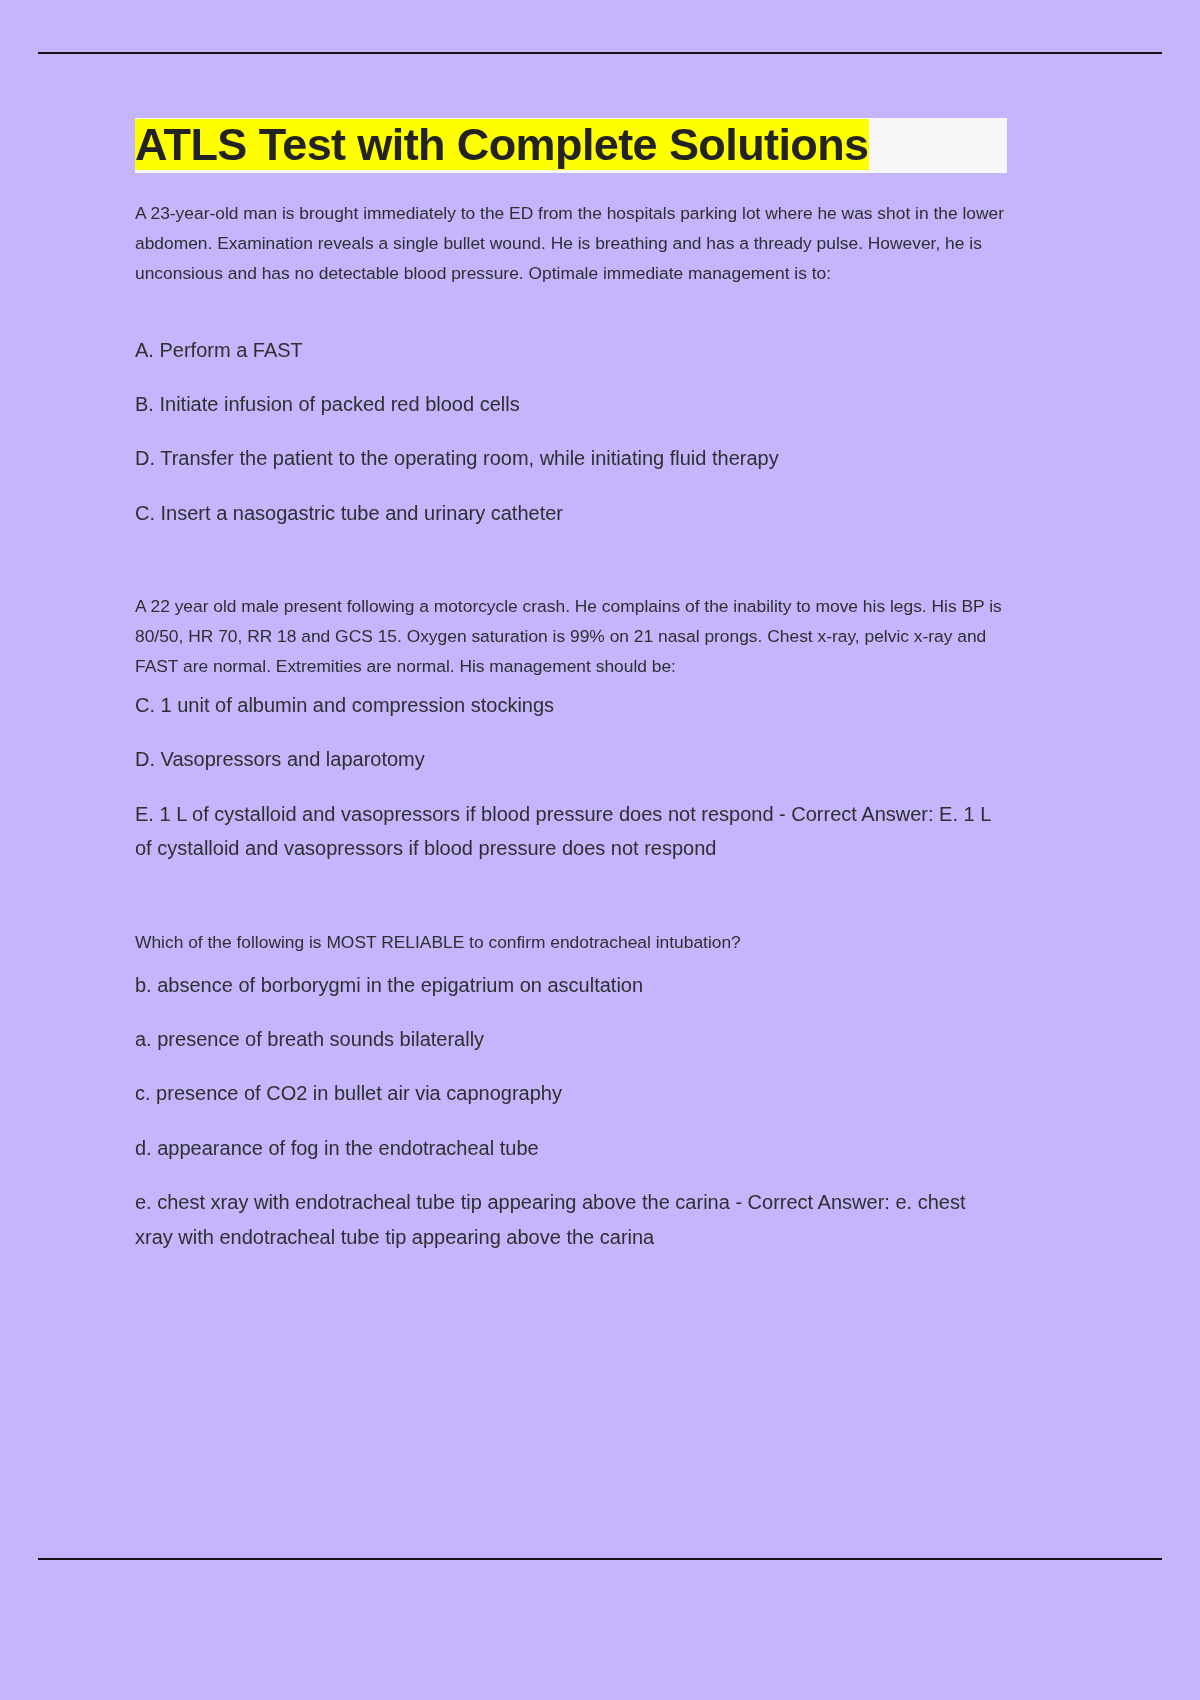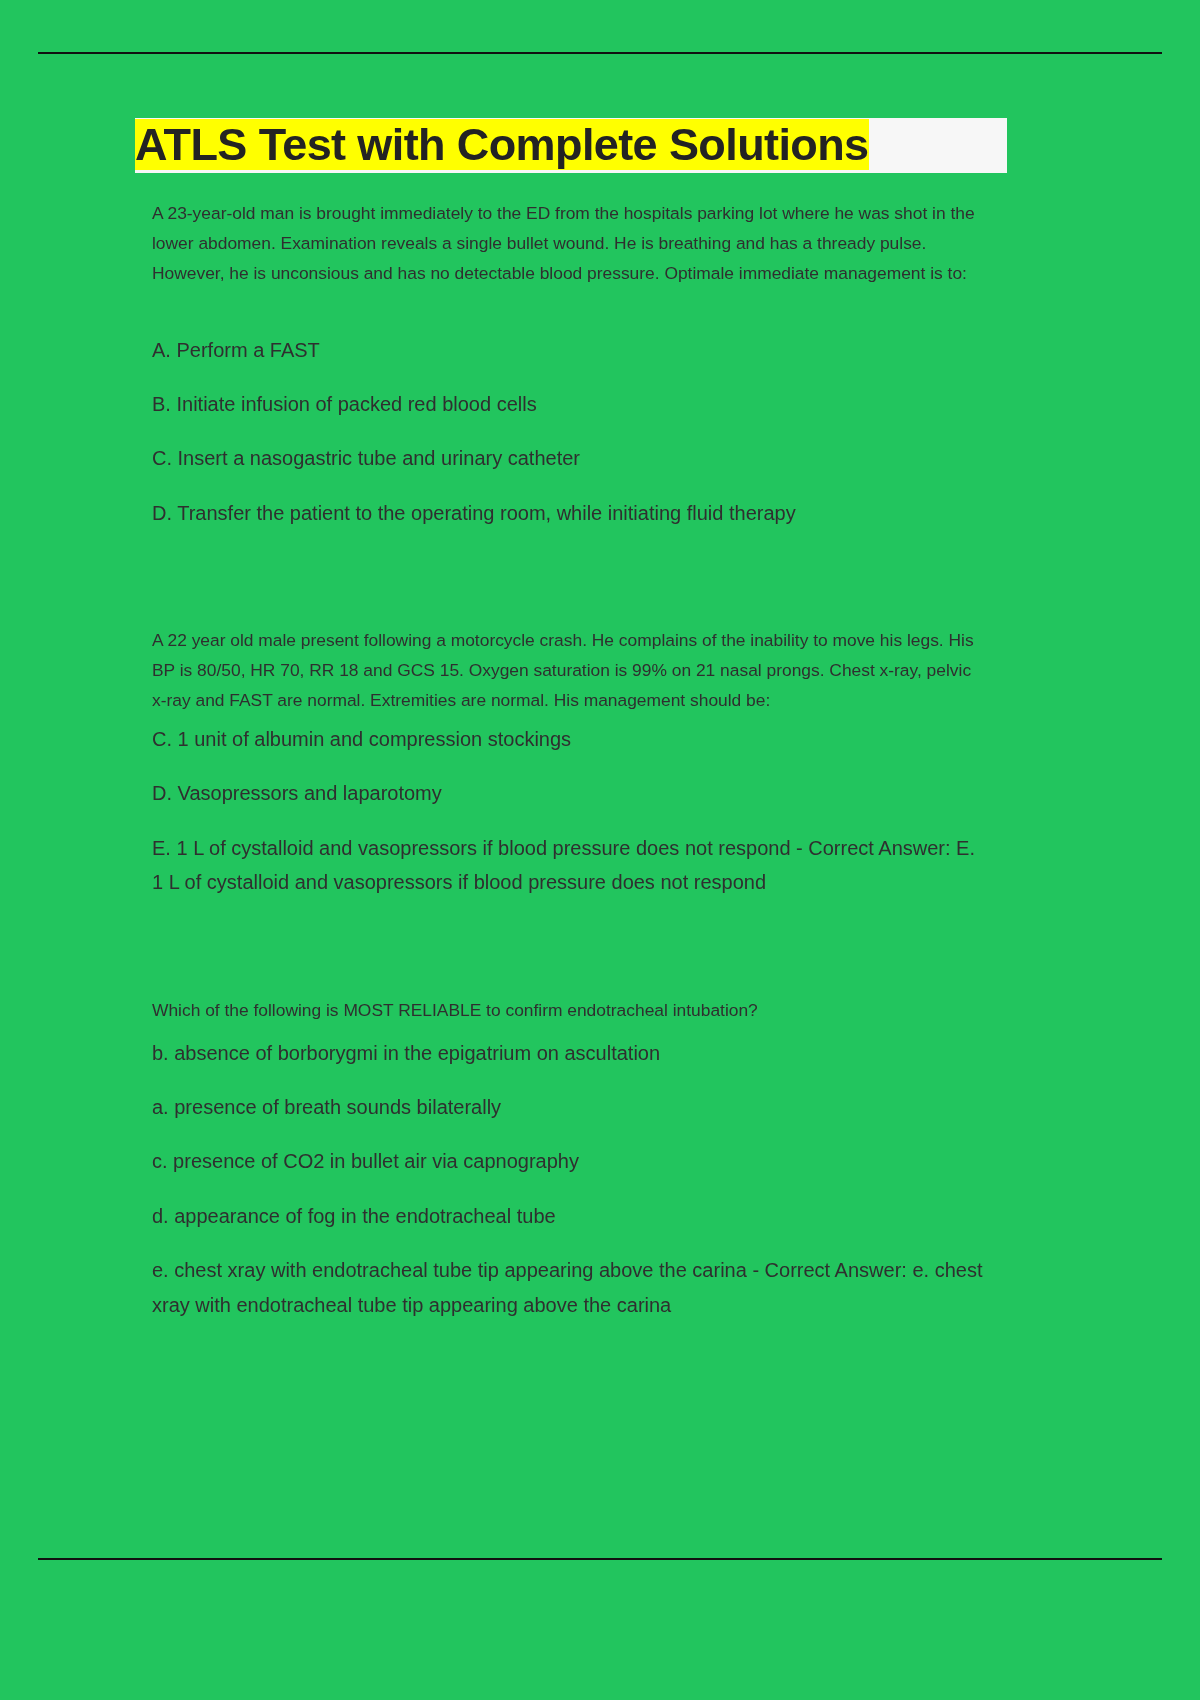--- a/index.html
+++ b/index.html
@@ -15,21 +15,21 @@
     position: relative;
     overflow: hidden;
   }
 
   .page {
     position: absolute;
     left: 0;
     top: 0;
     width: 1200px;
     height: 1700px;
-    background: #22c55e;
+    background: #c4b5fd;
   }
 
   
   .rule {
     position: absolute;
     left: 38px;
     width: 1124px;
     height: 0;
     border-top: 2px solid #111111;
   }
@@ -57,21 +57,21 @@
     font-weight: 700;
     font-size: 45px;
     letter-spacing: -0.6px;
     color: #232323;
     line-height: 1.22;
     box-decoration-break: clone;
     -webkit-box-decoration-break: clone;
   }
 
   
-  .qblock { margin: 17px; }
+  .qblock { margin: 0; }
 
   .stem {
     font-size: 17.4px;
     line-height: 1.72;
     color: #2f2f2f;
     margin: 0;
     text-align: left;
   }
 
   .options { margin: 0; padding: 0; list-style: none; }
@@ -103,22 +103,22 @@
     <div class="title-wrap">
       <span class="title">ATLS Test with Complete Solutions</span>
     </div>
 
     <div class="qblock">
       <p class="stem">A 23-year-old man is brought immediately to the ED from the hospitals parking lot where he was shot in the lower abdomen. Examination reveals a single bullet wound. He is breathing and has a thready pulse. However, he is unconsious and has no detectable blood pressure. Optimale immediate management is to:</p>
       <div class="gap-stem-options"></div>
       <ul class="options">
         <li class="option">A. Perform a FAST</li>
         <li class="option">B. Initiate infusion of packed red blood cells</li>
+        <li class="option">D. Transfer the patient to the operating room, while initiating fluid therapy</li>
         <li class="option">C. Insert a nasogastric tube and urinary catheter</li>
-        <li class="option">D. Transfer the patient to the operating room, while initiating fluid therapy</li>
       </ul>
     </div>
 
     <div class="gap-between-q"></div>
 
     <div class="qblock">
       <p class="stem">A 22 year old male present following a motorcycle crash. He complains of the inability to move his legs. His BP is 80/50, HR 70, RR 18 and GCS 15. Oxygen saturation is 99% on 21 nasal prongs. Chest x-ray, pelvic x-ray and FAST are normal. Extremities are normal. His management should be:</p>
       <div class="q2-stem-gap"></div>
       <ul class="options">
         <li class="option">C. 1 unit of albumin and compression stockings</li>

